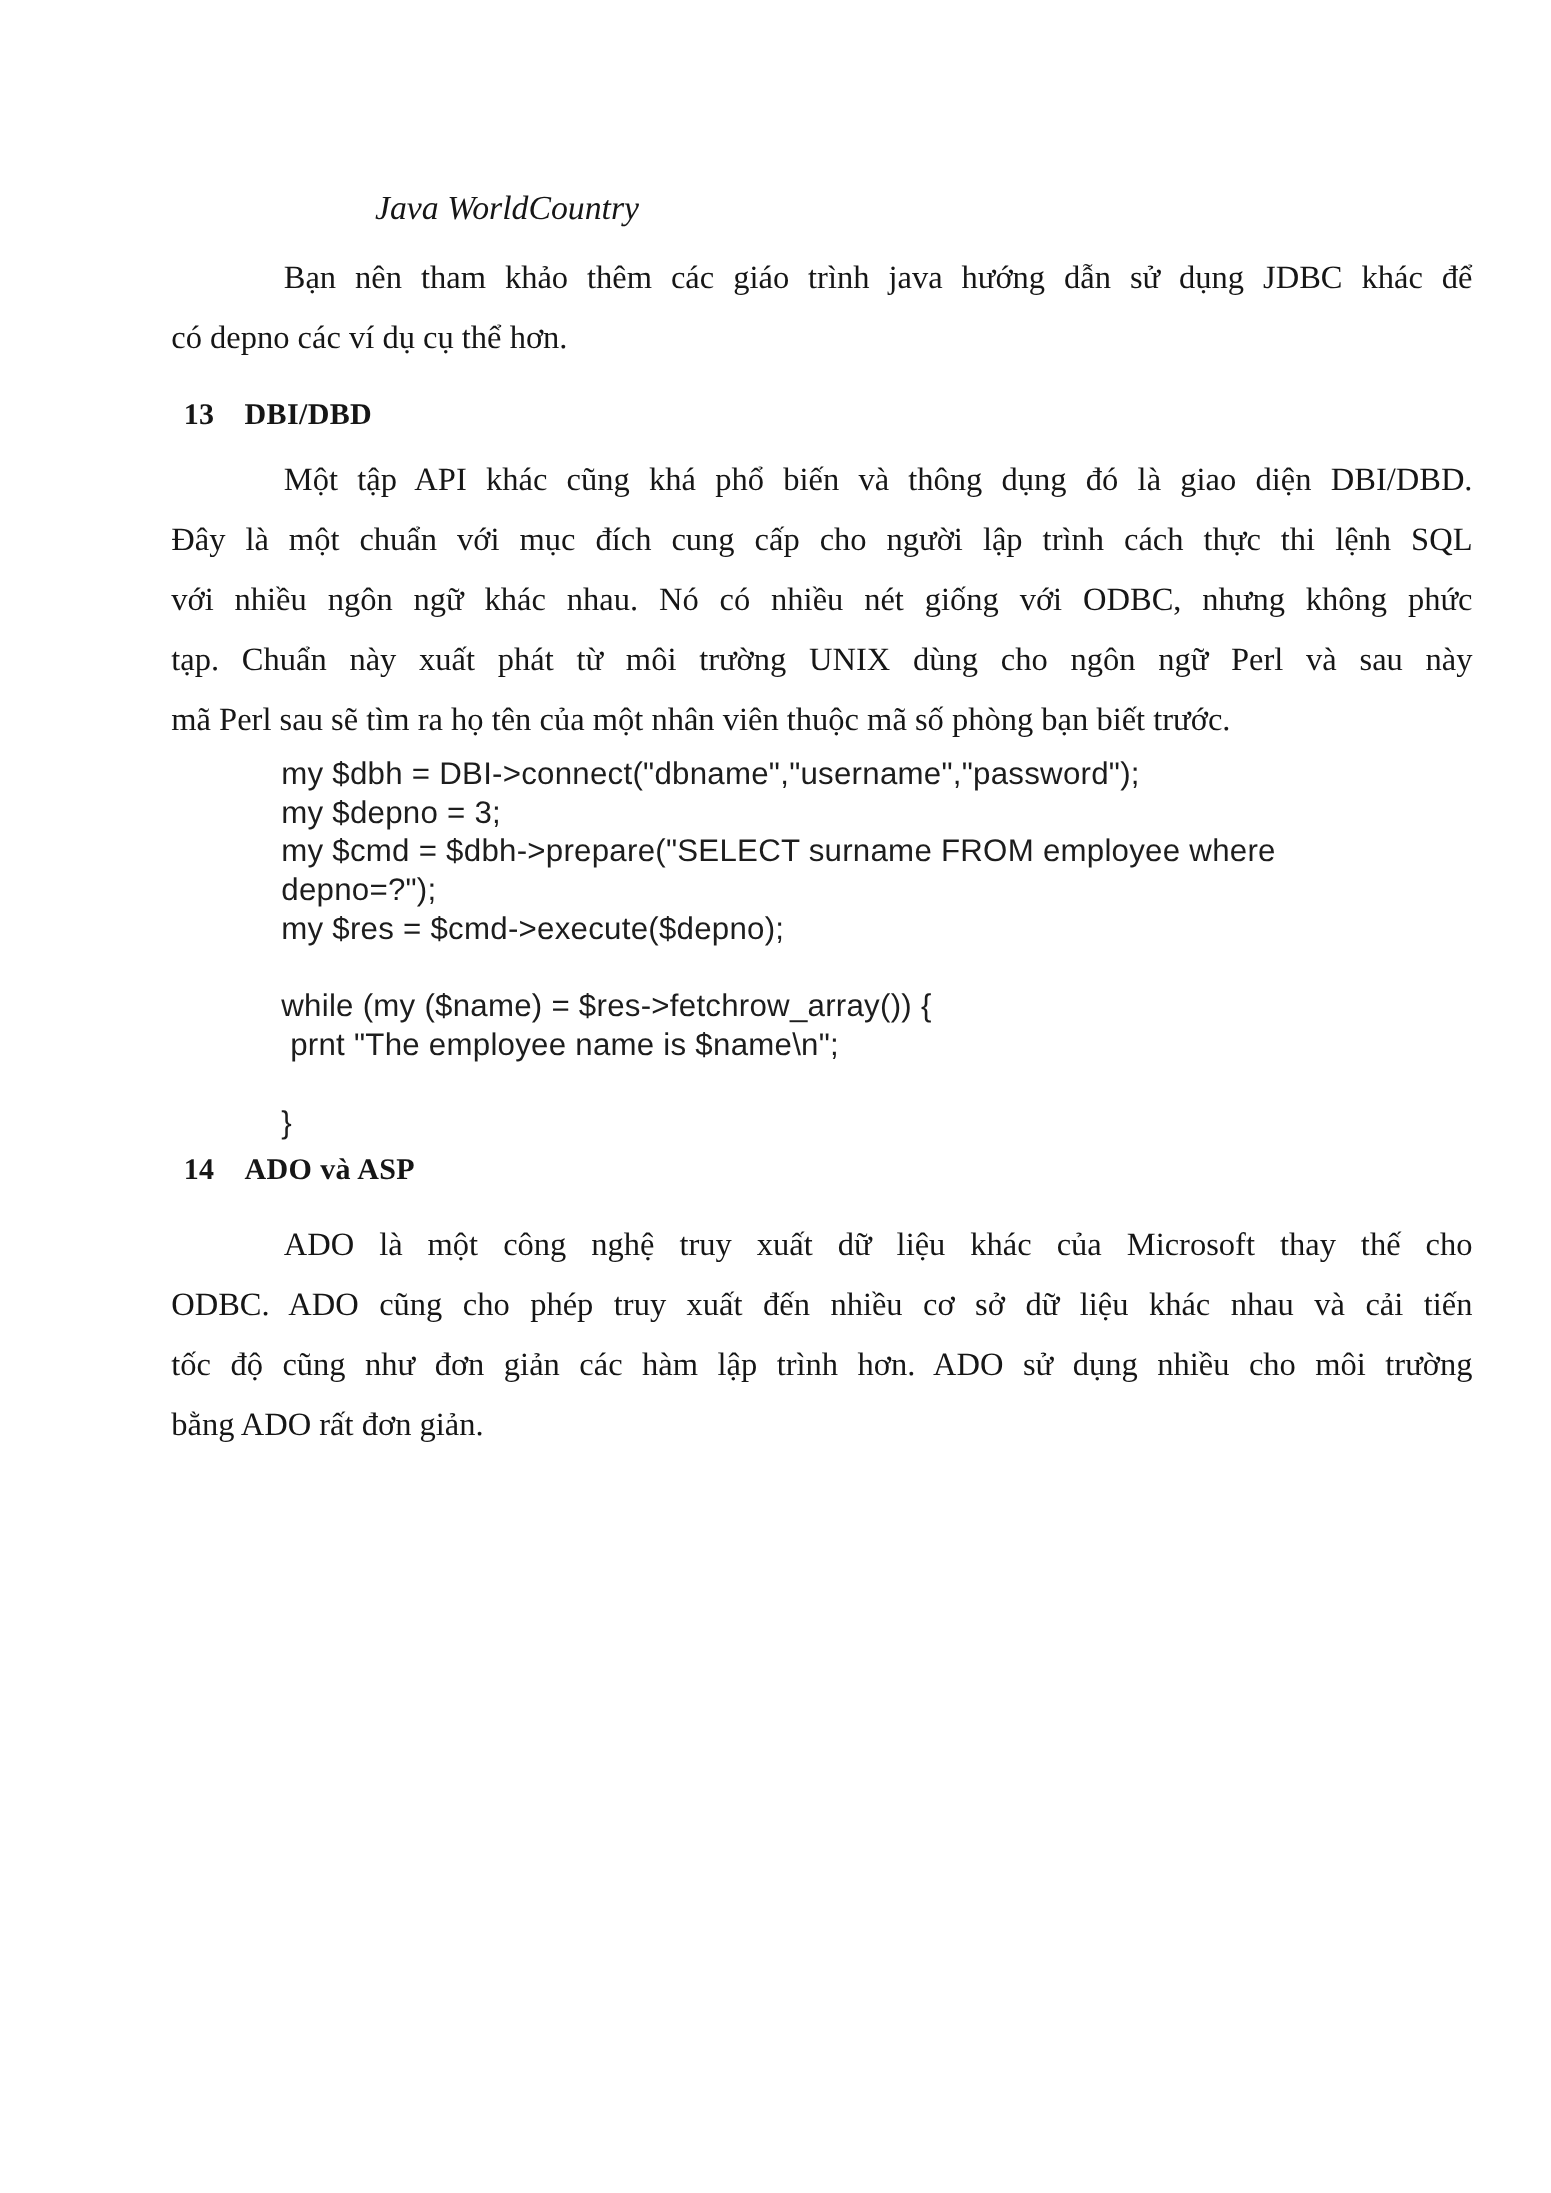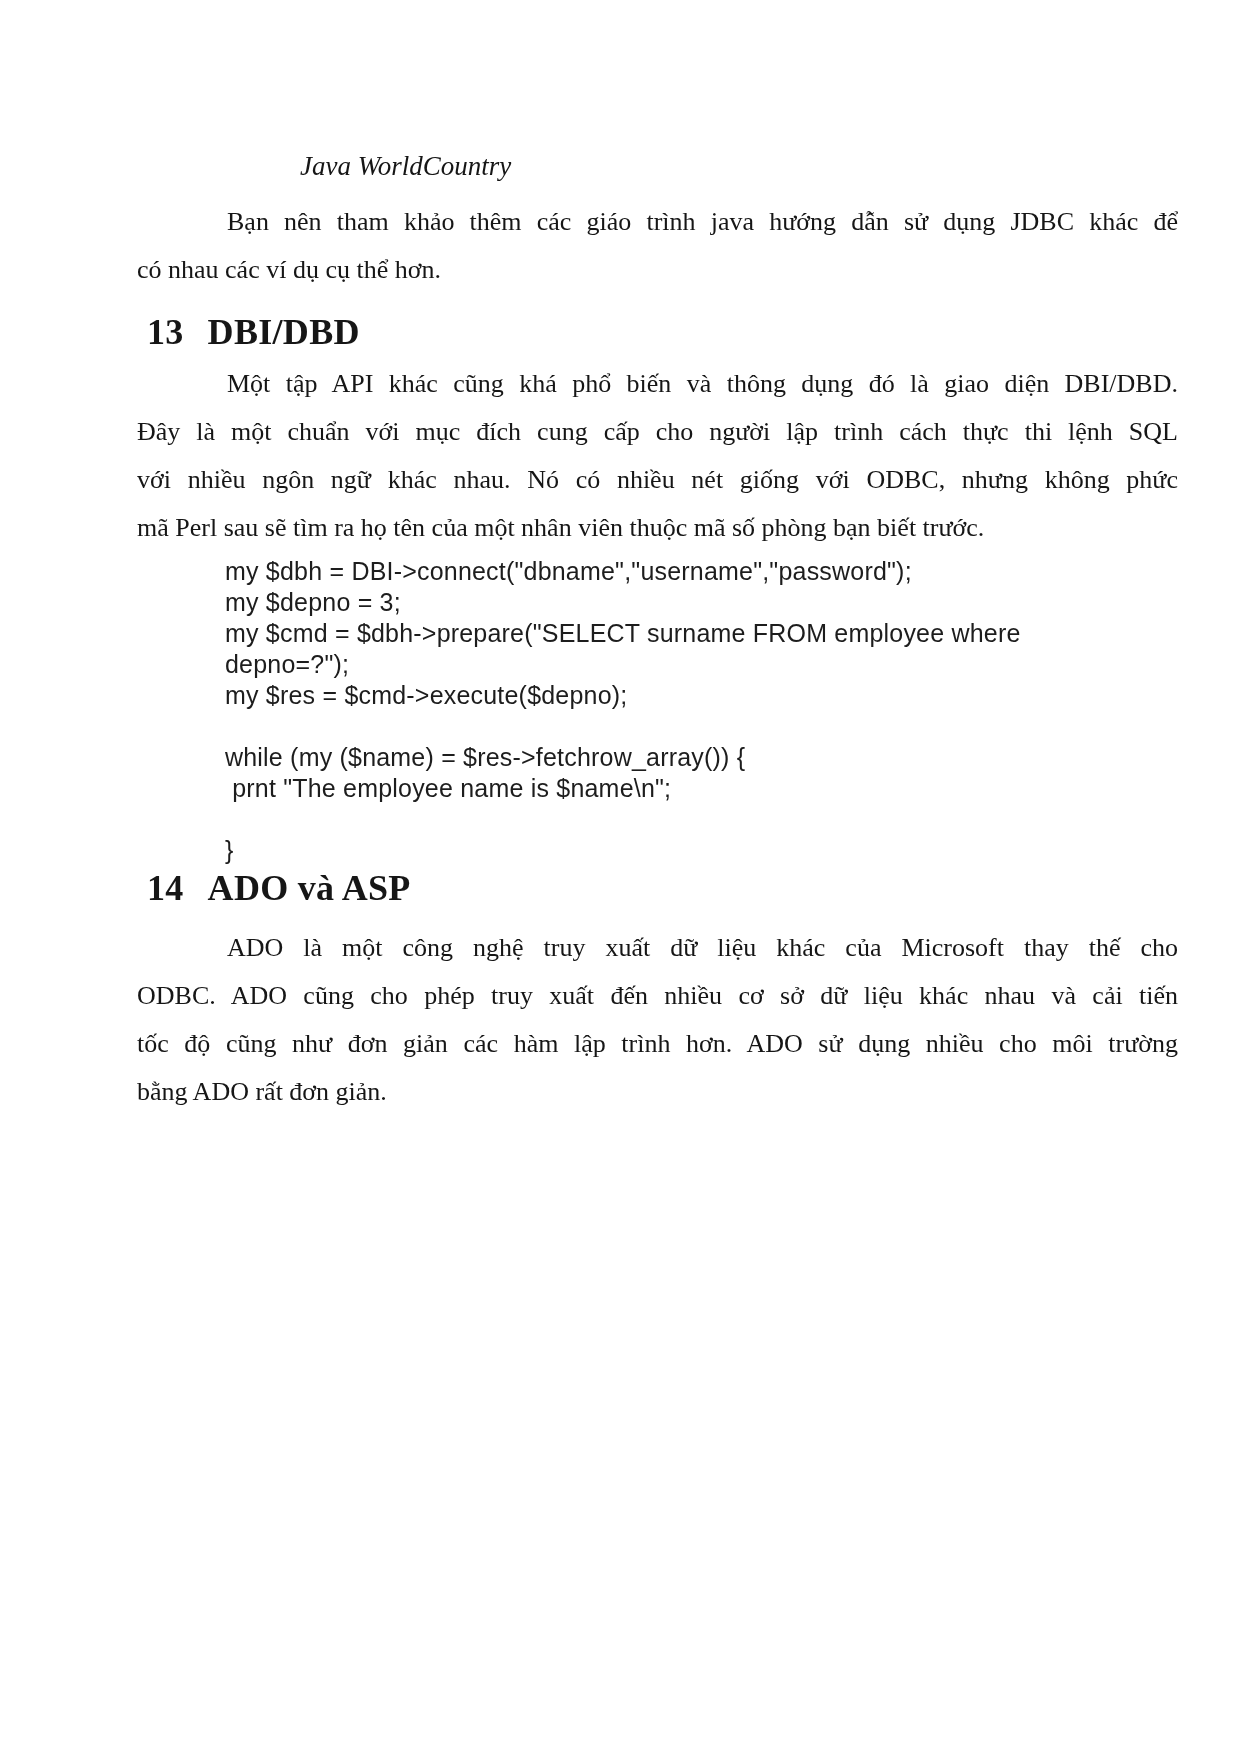--- a/index.html
+++ b/index.html
@@ -22,21 +22,21 @@
   .para{margin:0;}
   .para-intro{margin-top:8px;}
   .bline{
     font-size:26px;
     line-height:48px;
   }
   .j{text-align:justify;text-align-last:justify;}
   .indent{text-indent:90px;}
   .heading{
     margin:0;
-    font-size:36px;
+    font-size:24px;
     font-weight:bold;
     line-height:44px;
     padding-left:10px;
     letter-spacing:0.3px;
   }
   .h13{margin-top:16px;}
   .h14{margin-top:0px;}
   .hnum{display:inline-block;margin-right:24px;}
   .p13{margin-top:6px;}
   .p14{margin-top:14px;}
@@ -66,31 +66,32 @@
 </style>
 </head>
 <body>
 
 <div class="page">
 
   <div class="caption">Java WorldCountry</div>
 
   <div class="para para-intro">
     <div class="bline j indent">Bạn nên tham khảo thêm các giáo trình java hướng dẫn sử dụng JDBC khác để</div>
-    <div class="bline">có nhau các ví dụ cụ thể hơn.</div>
+    <div class="bline">có depno các ví dụ cụ thể hơn.</div>
   </div>
 
   <h2 class="heading h13">
     <span class="hnum">13</span><span>DBI/DBD</span>
   </h2>
 
   <div class="para p13">
     <div class="bline j indent">Một tập API khác cũng khá phổ biến và thông dụng đó là giao diện DBI/DBD.</div>
     <div class="bline j">Đây là một chuẩn với mục đích cung cấp cho người lập trình cách thực thi lệnh SQL</div>
     <div class="bline j">với nhiều ngôn ngữ khác nhau. Nó có nhiều nét giống với ODBC, nhưng không phức</div>
+    <div class="bline j">tạp. Chuẩn này xuất phát từ môi trường UNIX dùng cho ngôn ngữ Perl và sau này</div>
     <div class="bline">mã Perl sau sẽ tìm ra họ tên của một nhân viên thuộc mã số phòng bạn biết trước.</div>
   </div>
 
   <div class="code">
     <div class="codeline">my $dbh = DBI-&gt;connect("dbname","username","password");</div>
     <div class="codeline">my $depno = 3;</div>
     <div class="codeline">my $cmd = $dbh-&gt;prepare("SELECT surname FROM employee where</div>
     <div class="codeline">depno=?");</div>
     <div class="codeline">my $res = $cmd-&gt;execute($depno);</div>
     <div class="codeline"></div>

